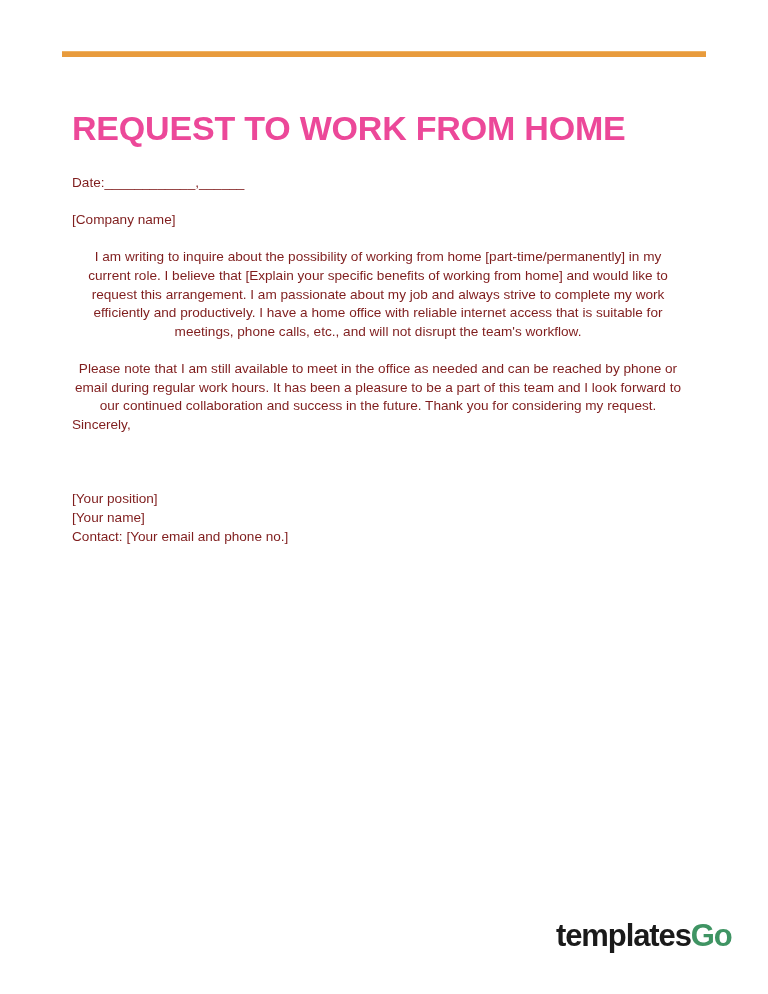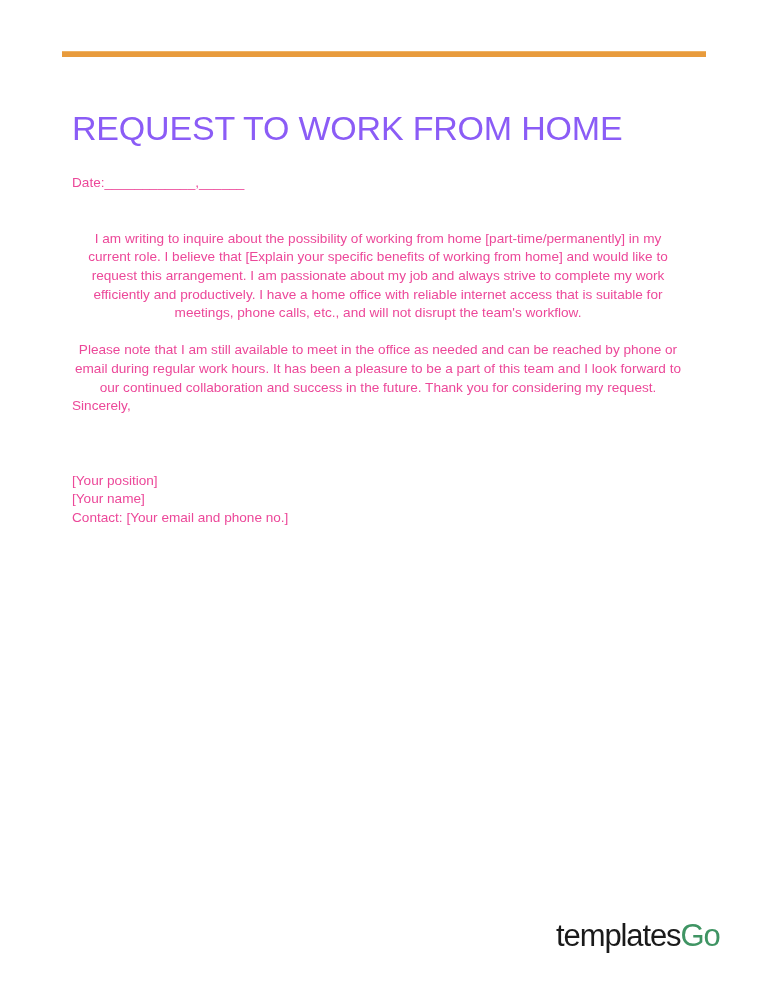--- a/index.html
+++ b/index.html
@@ -35,35 +35,35 @@
   }
 
   
   .doc-title {
     position: absolute;
     left: 72px;
     top: 85px;
     width: 620px;
     font-size: 34px;
     line-height: 40px;
-    font-weight: 400;
+    font-weight: 700;
     letter-spacing: -0.2px;
-    color: #8b5cf6;
+    color: #ec4899;
     white-space: nowrap;
   }
 
   
   .letter {
     position: absolute;
     left: 72px;
     top: 174px;
     width: 612px;
     font-size: 13.6px;
     line-height: 18.6px;
-    color: #ec4899;
+    color: #7f1d1d;
   }
 
   .block {
     margin: 0;
     padding: 0;
   }
   .line {
     white-space: pre-wrap;
   }
   .spacer-1 { height: 18.6px; }
@@ -74,21 +74,21 @@
     text-align: center;
   }
 
   
   .logo {
     position: absolute;
     left: 556px;
     top: 918px;
     font-size: 31px;
     line-height: 36px;
-    font-weight: normal;
+    font-weight: bold;
     letter-spacing: -1.1px;
     white-space: nowrap;
   }
   .logo .logo-templates { color: #1a1a1a; }
   .logo .logo-go { color: #3f9463; }
 </style>
 </head>
 <body>
 
 <div class="page">
@@ -99,20 +99,21 @@
 
   <div class="letter">
 
     <div class="block">
       <div class="line">Date:____________,______</div>
     </div>
 
     <div class="spacer-1"></div>
 
     <div class="block">
+      <div class="line">[Company name]</div>
     </div>
 
     <div class="spacer-1"></div>
 
 
     <p class="para">I am writing to inquire about the possibility of working from home [part-time/permanently] in my current role. I believe that [Explain your specific benefits of working from home] and would like to request this arrangement. I am passionate about my job and always strive to complete my work efficiently and productively. I have a home office with reliable internet access that is suitable for meetings, phone calls, etc., and will not disrupt the team's workflow.</p>
 
     <div class="spacer-1"></div>
 
     <p class="para">Please note that I am still available to meet in the office as needed and can be reached by phone or email during regular work hours. It has been a pleasure to be a part of this team and I look forward to our continued collaboration and success in the future. Thank you for considering my request.</p>

